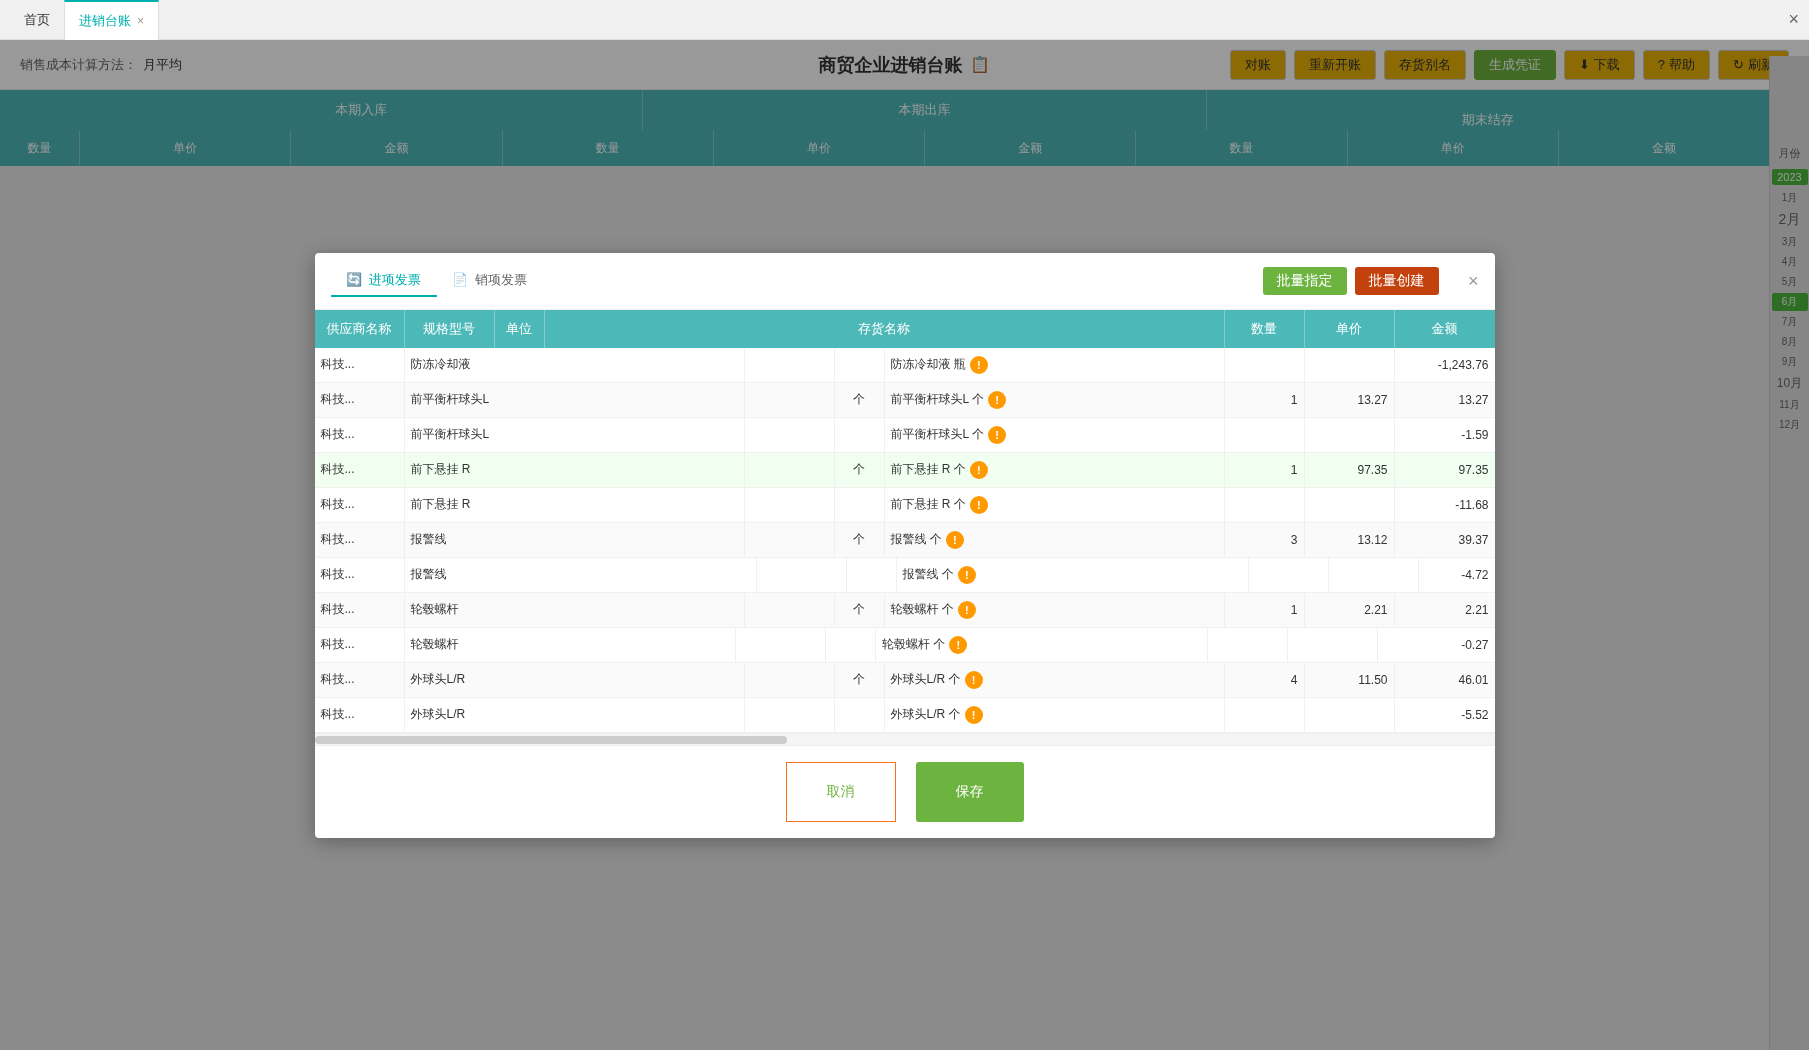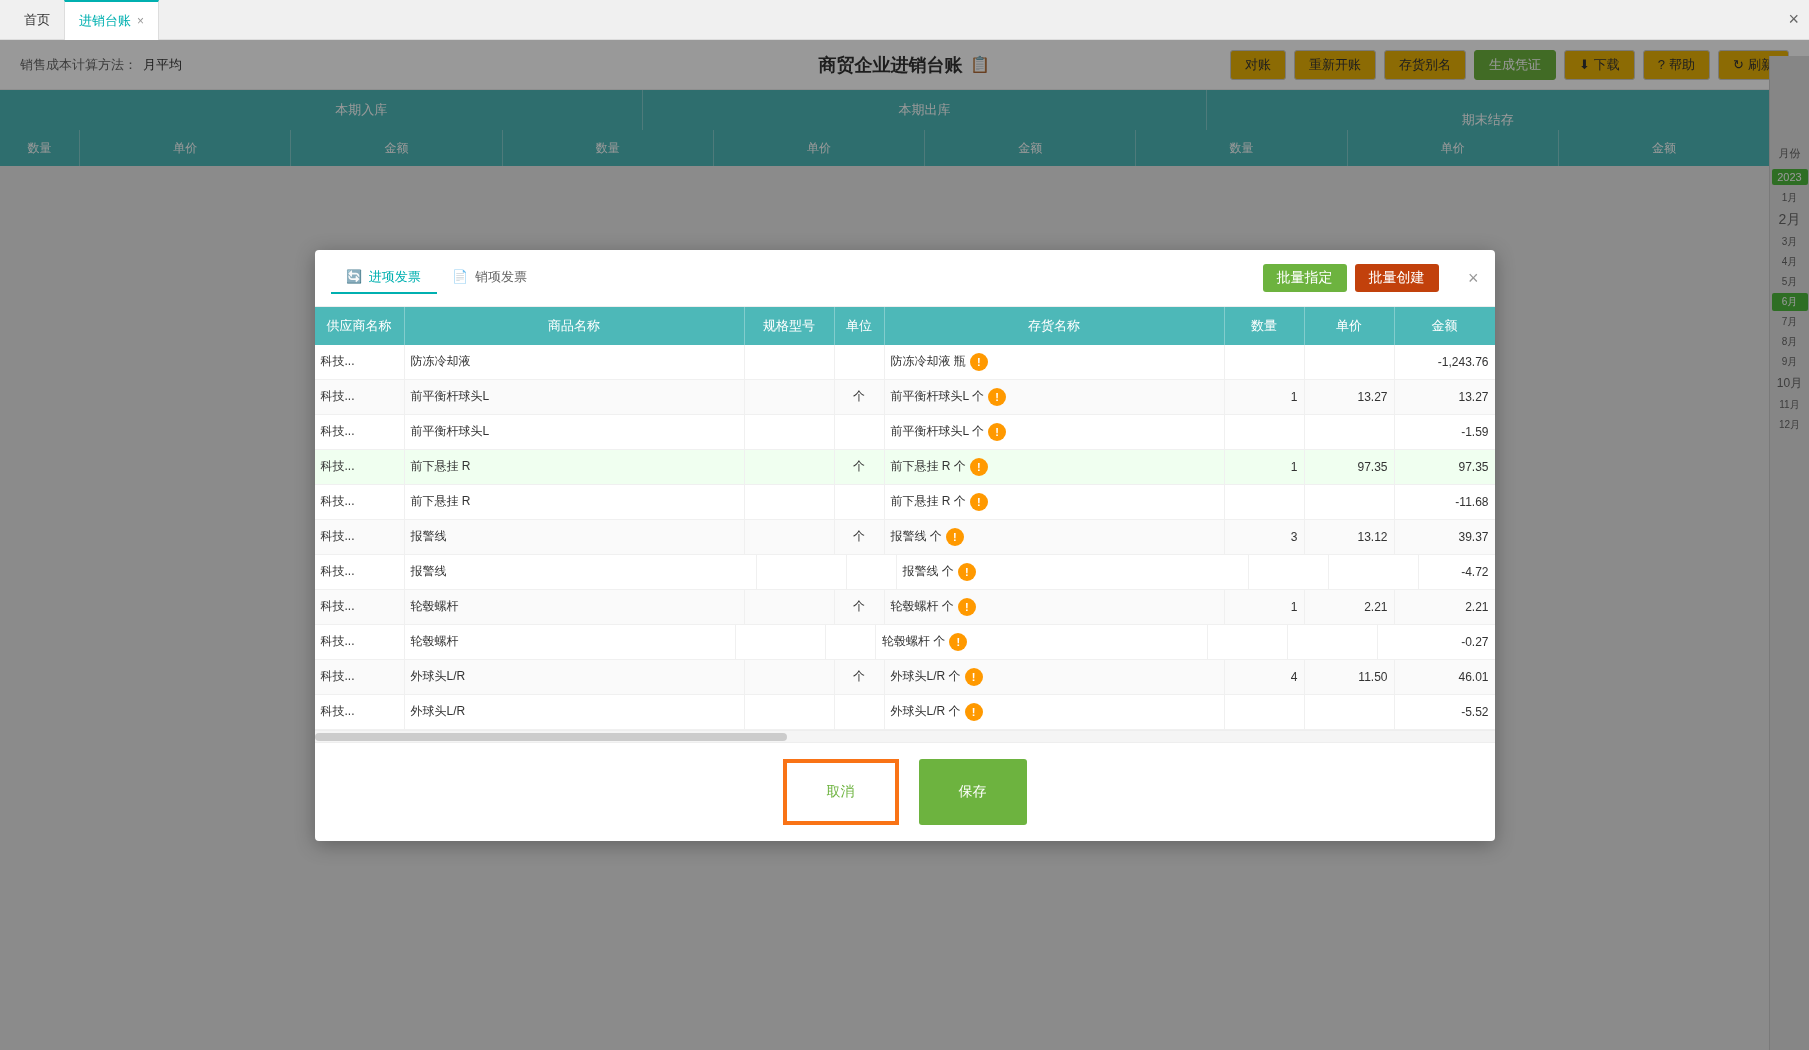--- a/index.html
+++ b/index.html
@@ -55,21 +55,21 @@
     .modal-row:nth-child(odd) { background: #fff; }
     .modal-row:nth-child(even) { background: #fafafa; }
     .modal-row.highlighted { background: #f0fff0; }
     .modal-td { display: flex; align-items: center; justify-content: center; padding: 8px 6px; font-size: 12px; color: #333; border-right: 1px solid #f0f0f0; }
     .modal-td:last-child { border-right: none; }
     .modal-td.left { justify-content: flex-start; }
     .modal-td.right { justify-content: flex-end; }
 
     
     .modal-footer { display: flex; justify-content: center; gap: 20px; padding: 16px; border-top: 1px solid #eee; }
-    .btn-cancel { padding: 20px 40px; border: 4px solid #f97316; color: #6db33f; background: #fff; border-radius: 0; font-size: 14px; cursor: pointer; }
+    .btn-cancel { padding: 20px 40px; border: 1px solid #f97316; color: #6db33f; background: #fff; border-radius: 0; font-size: 14px; cursor: pointer; }
     .btn-save { padding: 8px 40px; border: none; color: #fff; background: #6db33f; border-radius: 3px; font-size: 14px; cursor: pointer; }
 
     
     .modal-table-body::-webkit-scrollbar { width: 6px; }
     .modal-table-body::-webkit-scrollbar-thumb { background: #ccc; border-radius: 3px; }
 
     
     .modal-scrollbar-h { height: 12px; background: #f5f5f5; border-top: 1px solid #eee; position: relative; }
     .modal-scrollbar-h-thumb { position: absolute; left: 0; top: 2px; width: 40%; height: 8px; background: #ccc; border-radius: 4px; }
   </style>
@@ -167,21 +167,20 @@
           <button class="btn-batch btn-batch-specify">批量指定</button>
           <button class="btn-batch btn-batch-create">批量创建</button>
         </div>
         <span class="modal-close">×</span>
       </div>
 
       <div class="modal-table">
 
         <div class="modal-table-header">
           <div class="modal-th" style="width:90px;">供应商名称</div>
-          <div class="modal-th" style="flex:2;">商品名称</div>
           <div class="modal-th" style="width:90px;">规格型号</div>
           <div class="modal-th" style="width:50px;">单位</div>
           <div class="modal-th" style="flex:2;">存货名称</div>
           <div class="modal-th" style="width:80px;">数量</div>
           <div class="modal-th" style="width:90px;">单价</div>
           <div class="modal-th" style="width:100px;">金额</div>
         </div>
 
         <div class="modal-table-body" id="modal-tbody">
         <div class="modal-row">

